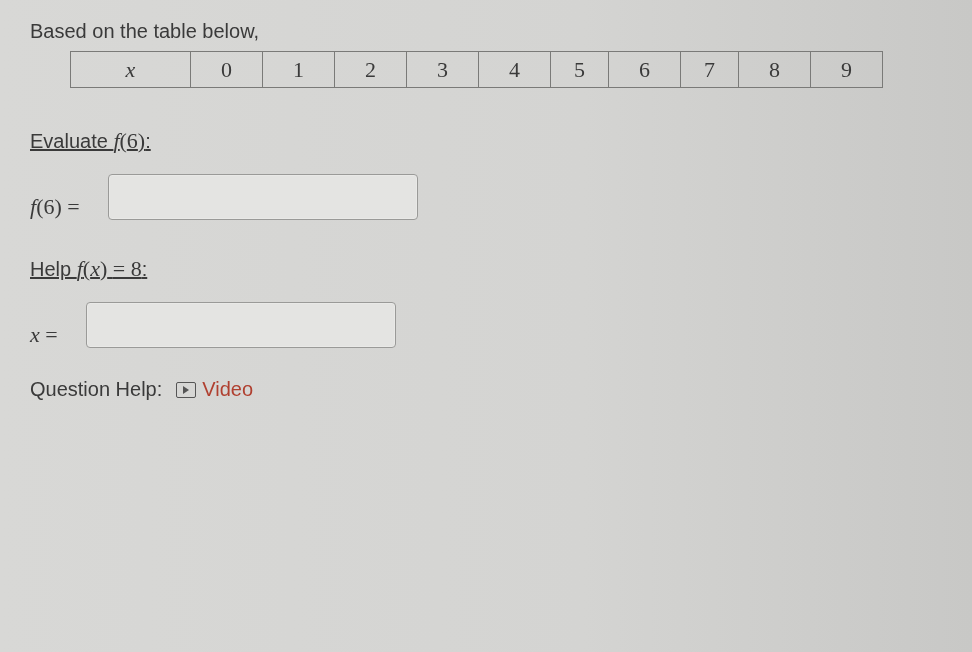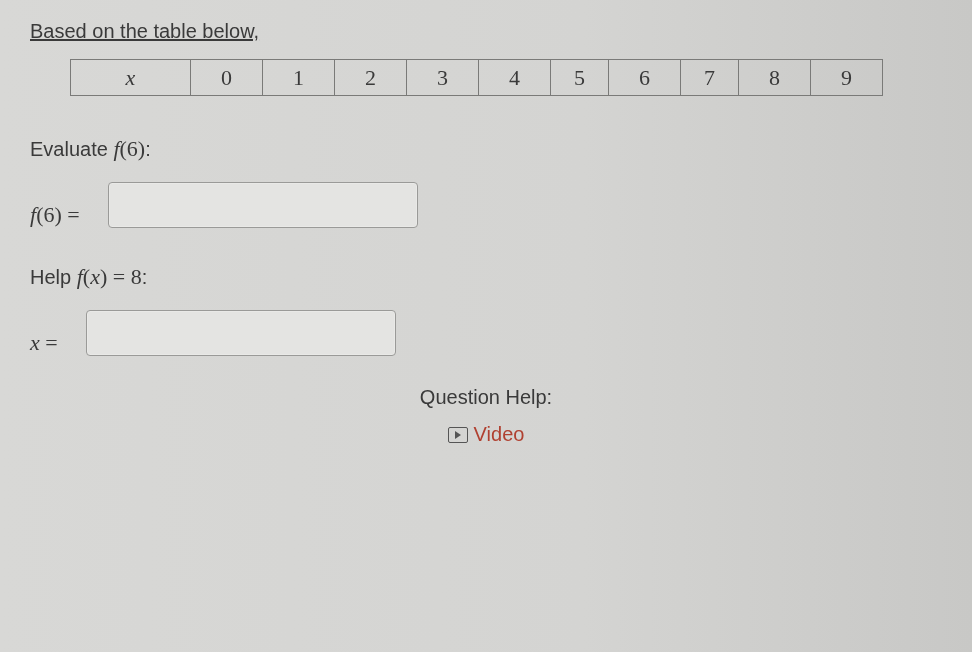--- a/index.html
+++ b/index.html
@@ -6,56 +6,56 @@
   body {
     margin: 0;
     padding: 20px 30px;
     font-family: Verdana, Geneva, sans-serif;
     font-size: 20px;
     color: #3a3a3a;
     background: linear-gradient(90deg, #d8d8d6 0%, #d4d4d2 60%, #c8c8c6 100%);
     width: 972px;
     height: 652px;
   }
-  .prompt { margin-bottom: 16px; text-decoration: underline; }
+  .prompt { margin-bottom: 8px; }
   .math { font-family: 'Times New Roman', Times, serif; font-size: 22px; font-style: italic; }
   .math .paren { font-style: normal; }
   .math-up { font-style: normal; }
 
   table.func {
     border-collapse: collapse;
     margin: 0 0 40px 40px;
   }
   table.func td {
     border: 1px solid #7a7a78;
     text-align: center;
     height: 36px;
     font-family: 'Times New Roman', Times, serif;
     font-size: 22px;
     padding: 0;
   }
   .hcell { width: 120px; font-style: italic; }
   .c-w  { width: 72px; }
   .c-n  { width: 58px; }
 
-  .q-line { margin: 36px 0 20px 0; }
+  .q-line { margin: 36px 0 20px 0; text-decoration: underline; }
   .ans-line { margin: 10px 0 30px 0; display: flex; align-items: flex-end; gap: 28px; }
 
   input.answer {
     width: 310px;
     height: 46px;
     border: 1px solid #9a9a98;
     background: #e4e4e2;
     border-radius: 4px;
     font-size: 18px;
     padding: 6px;
     box-shadow: inset 0 0 0 1px rgba(255,255,255,0.2);
   }
 
-  .help-row { margin-top: 26px; display: flex; align-items: center; gap: 14px; font-size: 20px; flex-direction: column; }
+  .help-row { margin-top: 26px; display: flex; align-items: center; gap: 14px; font-size: 20px; }
   .help-link { color: #b04030; display: inline-flex; align-items: center; gap: 6px; cursor: pointer; }
   .icon-box {
     display: inline-flex;
     width: 20px; height: 16px;
     border: 1.6px solid #555;
     border-radius: 2px;
     align-items: center; justify-content: center;
     color: #555;
   }
   .tri {

